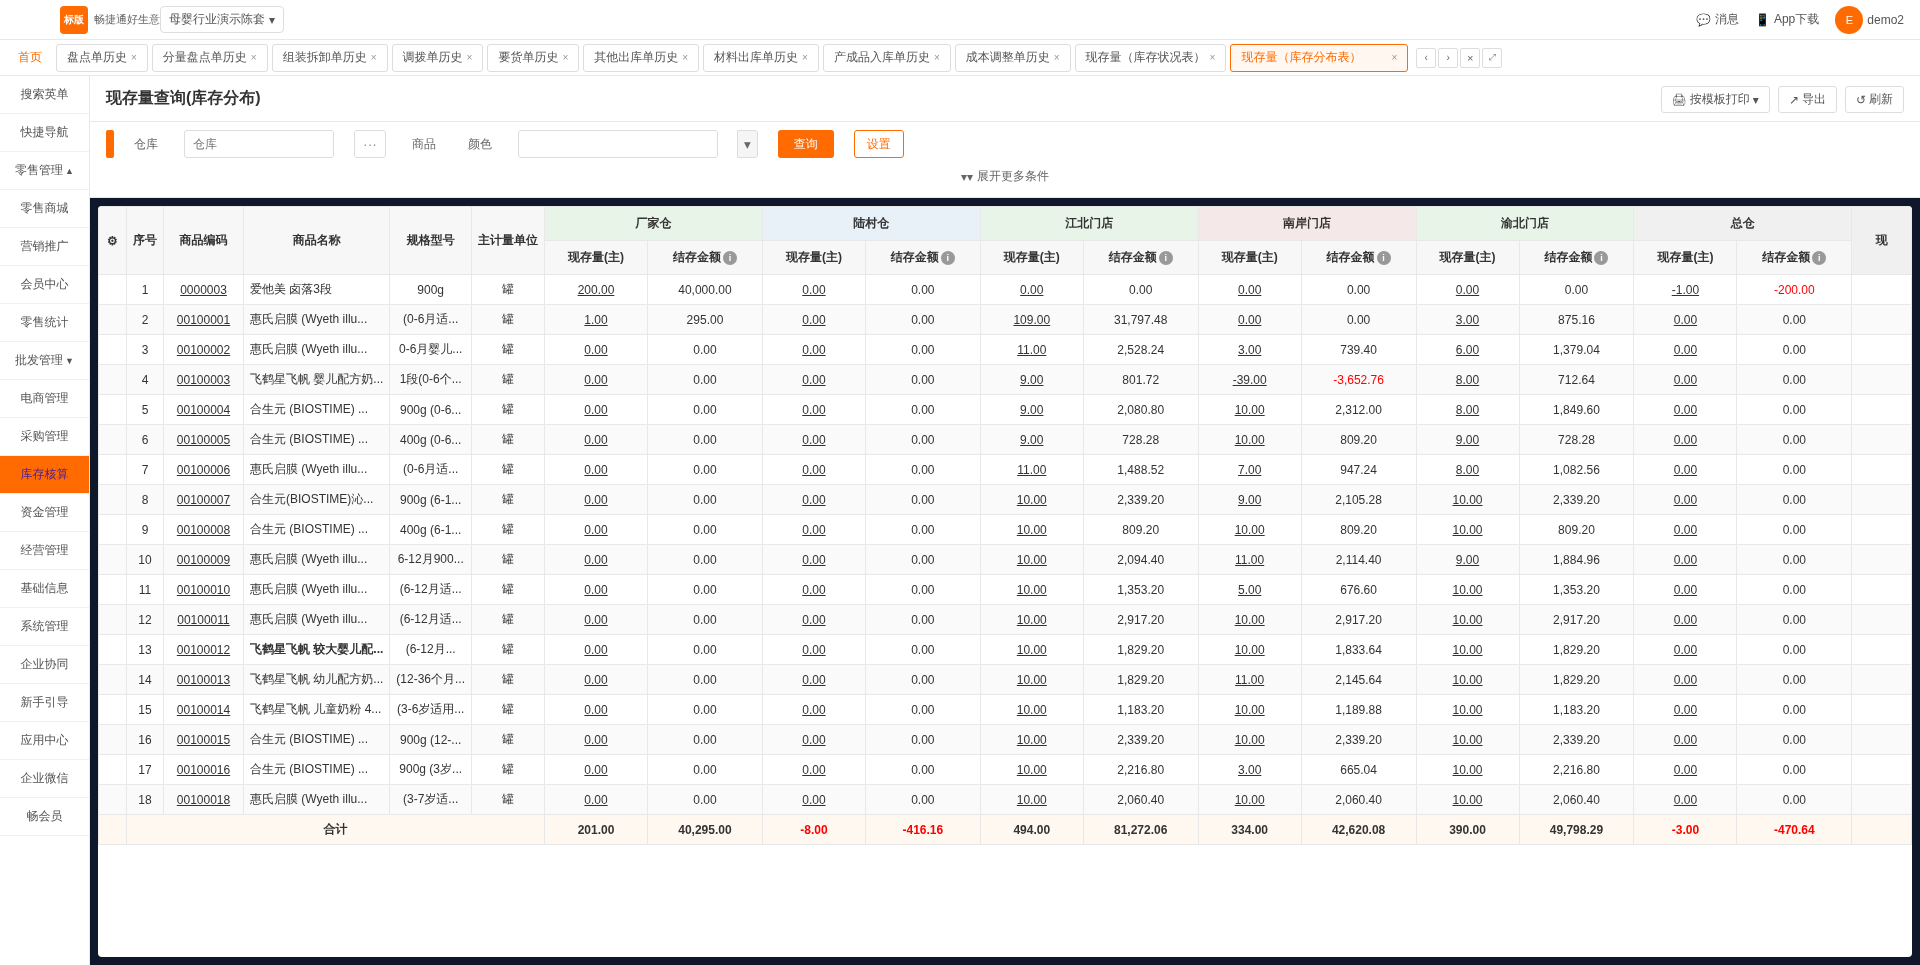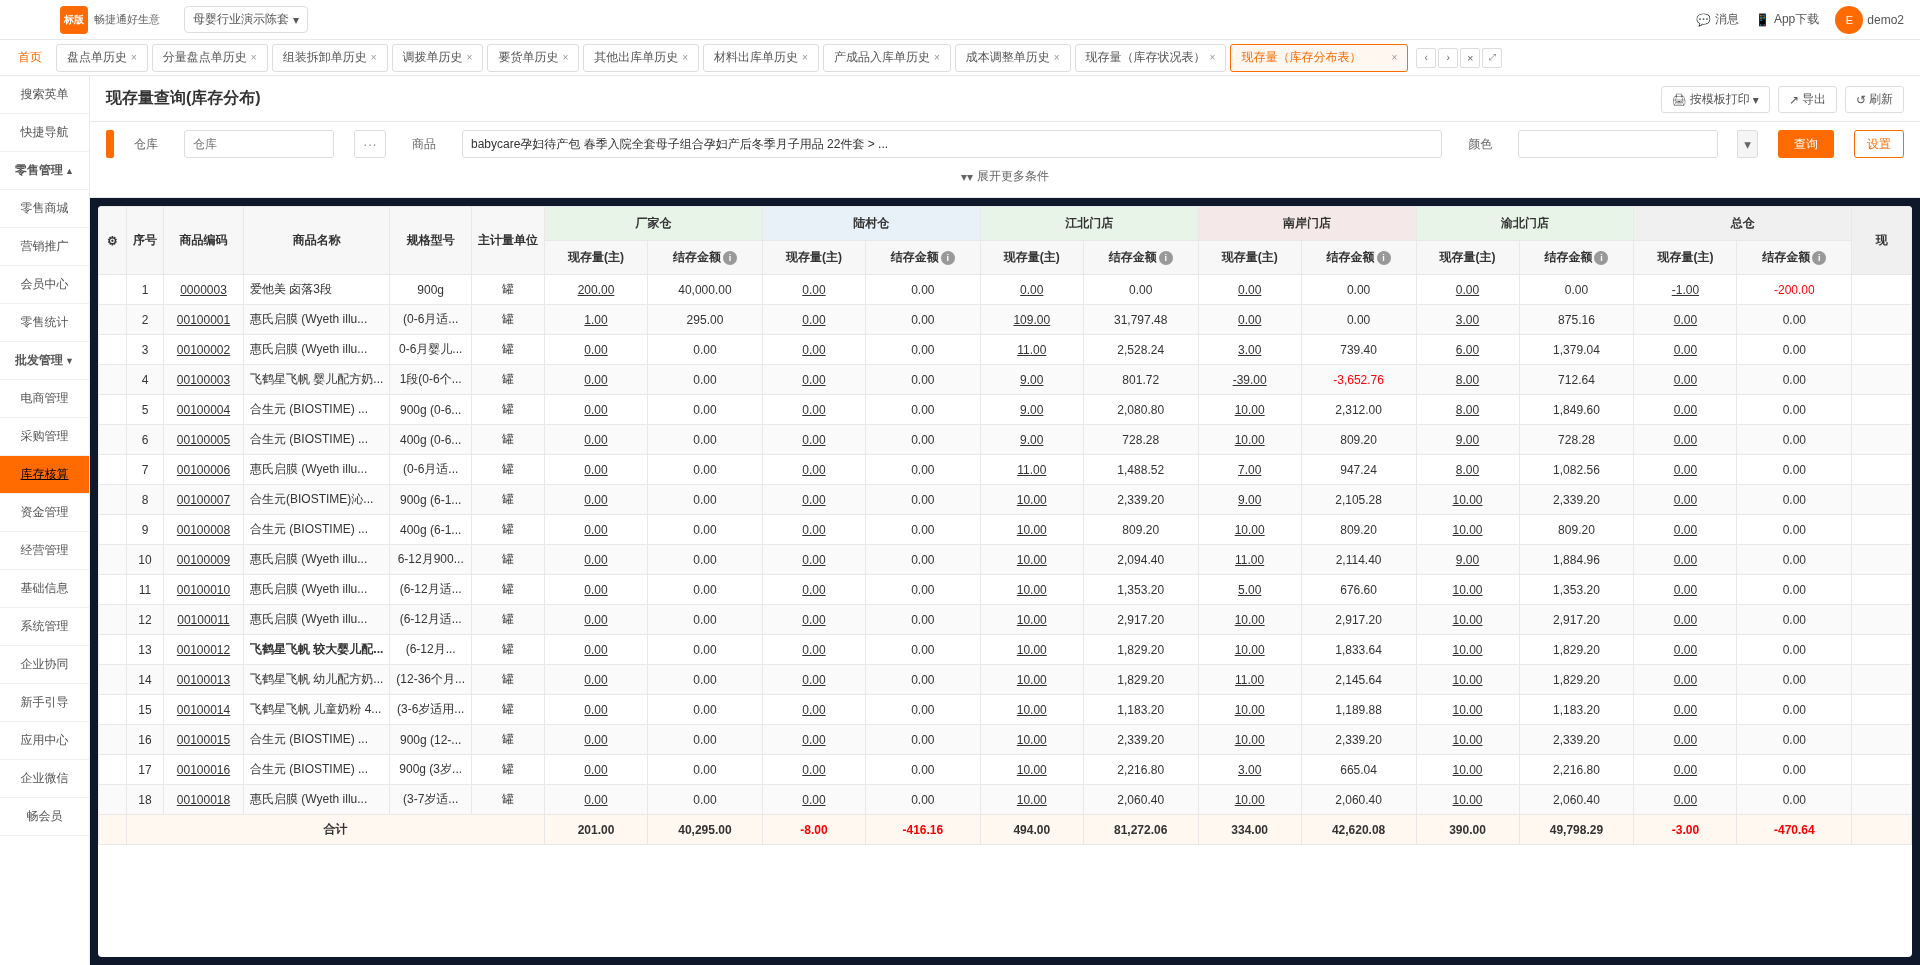--- a/index.html
+++ b/index.html
@@ -1,20 +1,20 @@
 <!DOCTYPE html>
 <html><head>
   <meta charset="utf-8">
   <style>
     * { box-sizing: border-box; margin: 0; padding: 0; }
     body { font-family: 'Microsoft YaHei', Arial, sans-serif; font-size: 12px; background: #f5f5f5; color: #333; overflow: hidden; }
 
     
     .top-bar { height: 40px; background: #fff; display: flex; align-items: center; justify-content: space-between; padding: 0 16px; border-bottom: 1px solid #e8e8e8; }
-    .top-bar-left { display: flex; align-items: center; gap: 24px; padding-left: 44px; }
+    .top-bar-left { display: flex; align-items: center; gap: 0; padding-left: 44px; }
     .logo-area { display: flex; align-items: center; gap: 6px; }
     .logo-icon { width: 28px; height: 28px; background: #ff6b00; border-radius: 4px; display: flex; align-items: center; justify-content: center; color: #fff; font-size: 10px; font-weight: bold; }
     .logo-text { font-size: 11px; color: #666; line-height: 1.2; }
     .industry-selector { display: flex; align-items: center; gap: 4px; padding: 4px 8px; border: 1px solid #ddd; border-radius: 4px; cursor: pointer; color: #555; font-size: 12px; }
     .top-bar-right { display: flex; align-items: center; gap: 16px; }
     .top-right-item { display: flex; align-items: center; gap: 4px; cursor: pointer; color: #555; font-size: 12px; }
     .avatar { width: 28px; height: 28px; border-radius: 50%; background: #ff6b00; display: flex; align-items: center; justify-content: center; color: #fff; font-size: 11px; }
 
     
     .nav-tabs { height: 36px; background: #fff; display: flex; align-items: center; padding: 0 8px; border-bottom: 1px solid #e8e8e8; overflow-x: auto; white-space: nowrap; }
@@ -27,22 +27,22 @@
     .nav-arrow { width: 20px; height: 20px; border: 1px solid #ddd; border-radius: 2px; display: flex; align-items: center; justify-content: center; cursor: pointer; color: #666; font-size: 10px; }
     .nav-close-all { width: 20px; height: 20px; border: 1px solid #ddd; border-radius: 2px; display: flex; align-items: center; justify-content: center; cursor: pointer; color: #666; font-size: 11px; }
 
     
     .main-layout { display: flex; height: calc(965px - 40px - 36px); }
 
     
     .sidebar { width: 90px; background: #fff; border-right: 1px solid #e8e8e8; display: flex; flex-direction: column; overflow-y: auto; }
     .sidebar::-webkit-scrollbar { display: none; }
     .sidebar-item { padding: 10px 4px; text-align: center; cursor: pointer; color: #555; font-size: 12px; border-bottom: 1px solid #f0f0f0; }
-    .sidebar-item.active { background: #ff6b00; color: #000000; text-decoration: underline; }
-    .sidebar-item.has-sub { display: flex; align-items: center; justify-content: center; gap: 2px; font-weight: bold; }
+    .sidebar-item.active { background: #ff6b00; color: #4c1d95; }
+    .sidebar-item.has-sub { display: flex; align-items: center; justify-content: center; gap: 2px; }
     .sidebar-sub-icon { font-size: 9px; }
 
     
     .content-area { flex: 1; overflow: hidden; display: flex; flex-direction: column; background: #0f172a; }
 
     
     .page-header { background: #fff; padding: 10px 16px 0; border-bottom: 1px solid #e8e8e8; }
     .page-title { font-size: 16px; font-weight: bold; color: #333; margin-bottom: 10px; }
     .page-actions { display: flex; justify-content: flex-end; gap: 8px; margin-bottom: 8px; }
     .action-btn { display: flex; align-items: center; gap: 3px; padding: 4px 10px; border: 1px solid #ddd; border-radius: 3px; cursor: pointer; font-size: 12px; color: #555; background: #fff; }
@@ -222,21 +222,20 @@
       </div>
     </div>
 
     <div class="search-area">
       <div class="search-row">
         <div class="orange-indicator"></div>
         <span class="search-label">仓库</span>
         <input class="search-input" type="text" placeholder="仓库" style="">
         <button class="ellipsis-btn">···</button>
         <span class="search-label" style="width:auto; padding:0 6px;">商品</span>
-        <input class="search-input-long" type="text" value="babycare孕妇待产包 春季入院全套母子组合孕妇产后冬季月子用品 22件套 &gt; ..." style="width: 420px; color: rgb(51, 51, 51);">
         <span class="search-label" style="width:auto; padding:0 6px;">颜色</span>
         <input class="color-input" type="text" style="">
         <button class="color-arrow">▾</button>
         <button class="search-btn">查询</button>
         <button class="setting-btn">设置</button>
       </div>
       <div class="search-row-2">
         <div class="expand-btn">
           <span>▾▾</span>
           <span>展开更多条件</span>

